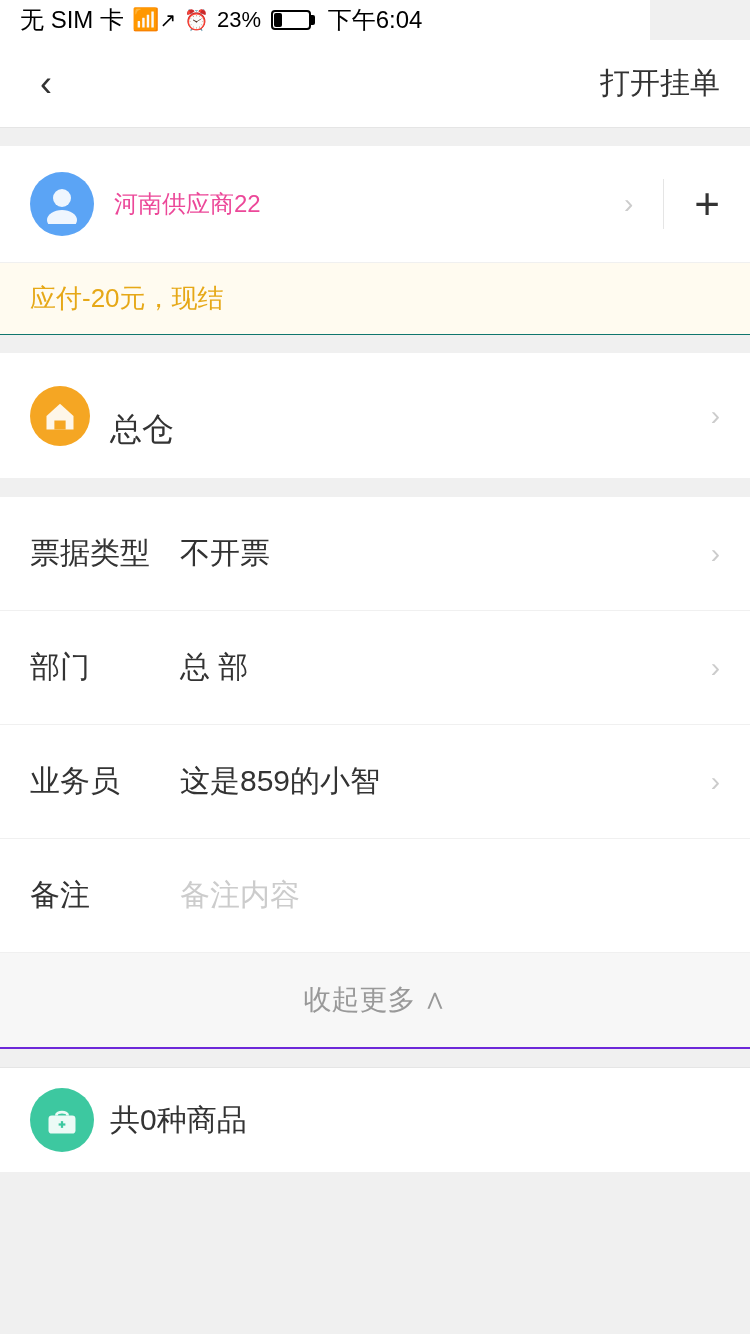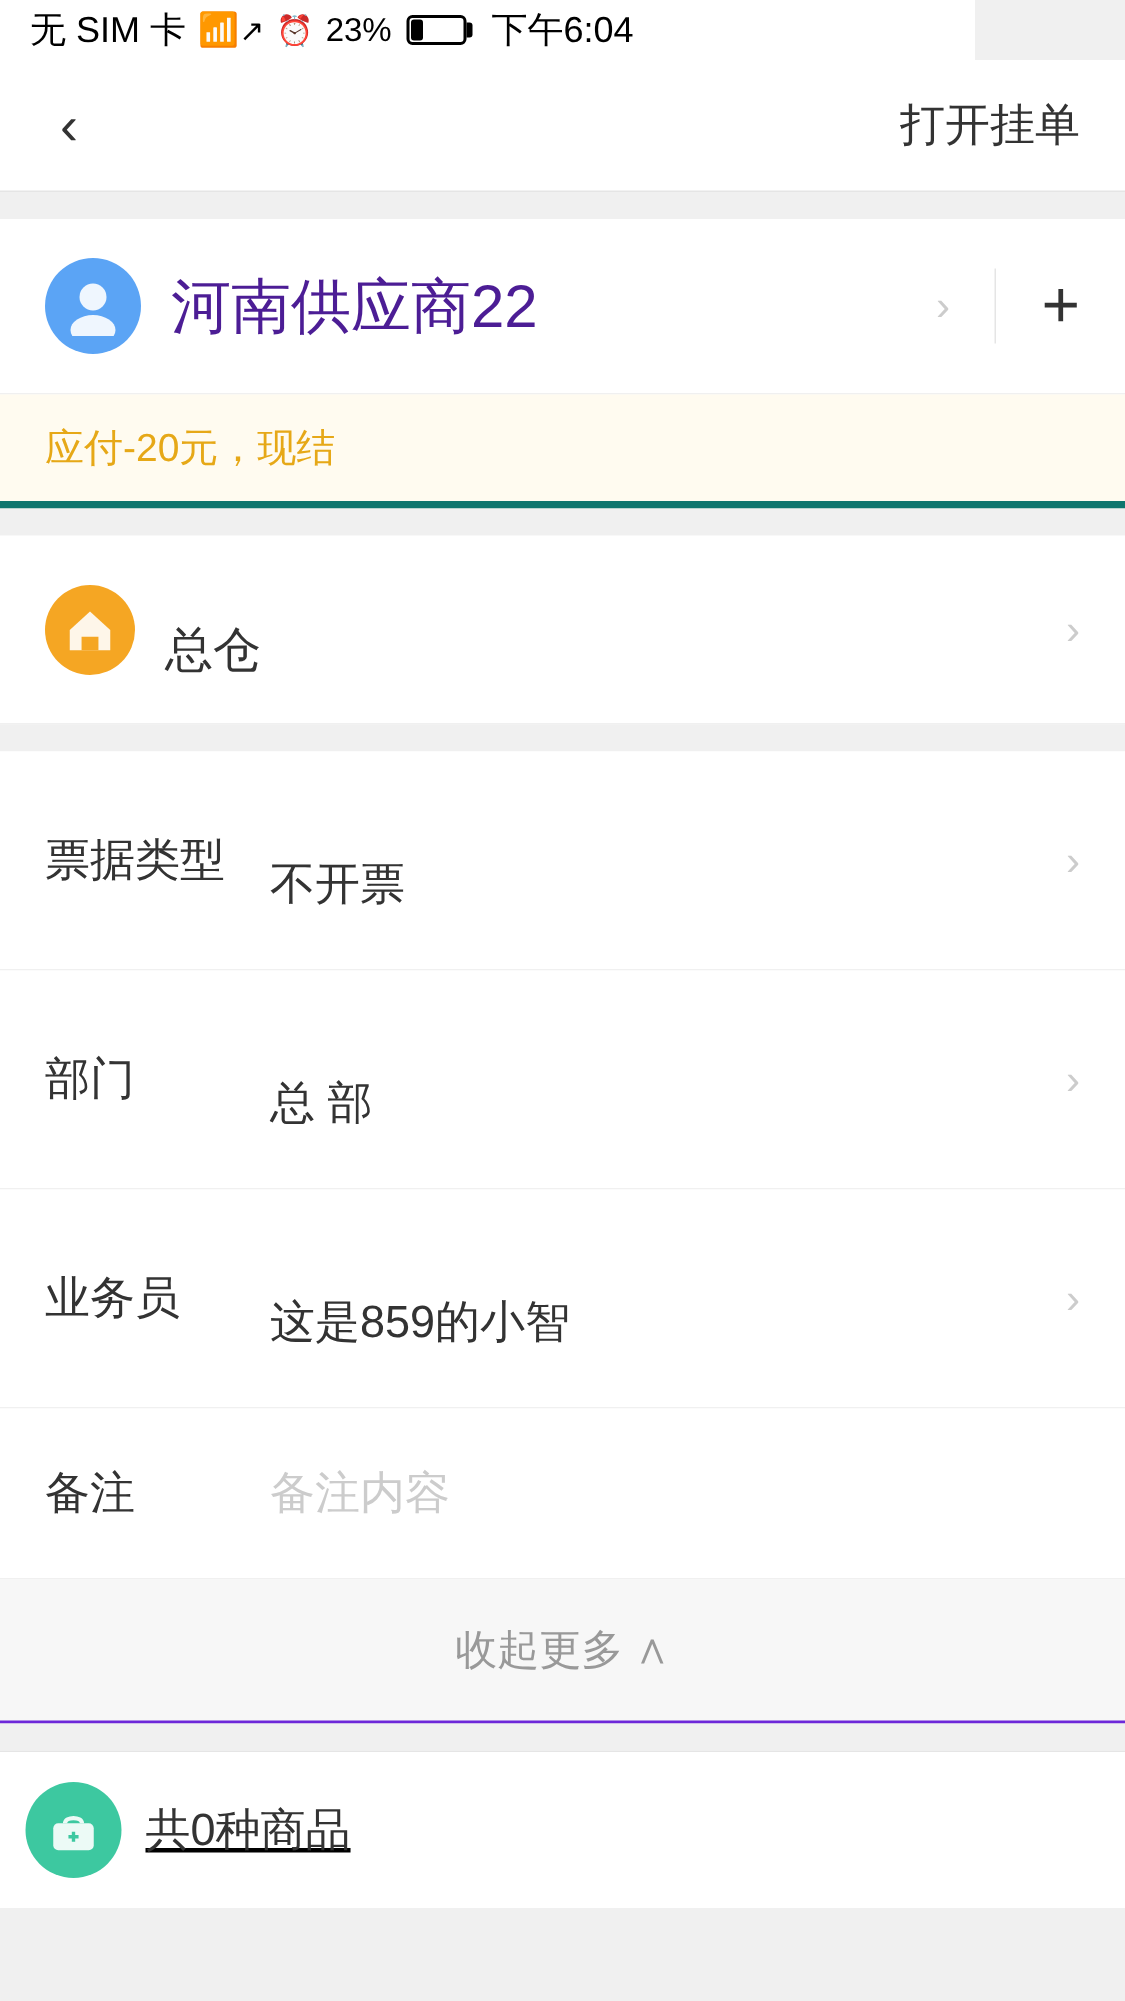--- a/index.html
+++ b/index.html
@@ -133,43 +133,43 @@
       justify-content: center;
       margin-right: 20px;
       flex-shrink: 0;
     }
     .supplier-avatar svg {
       width: 40px;
       height: 40px;
     }
     .supplier-name {
       flex: 1;
-      font-size: 40px;
-      color: #4c1d95;
+      font-size: 24px;
+      color: #ec4899;
     }
     .supplier-chevron {
       font-size: 28px;
       color: #ccc;
       margin-right: 30px;
     }
     .supplier-add {
       font-size: 44px;
       color: #333;
       font-weight: 300;
       padding-left: 30px;
       border-left: 1px solid #e5e5e5;
     }
 
     
     .notice-banner {
       background: #fffbf0;
       padding: 18px 30px;
       font-size: 26px;
       color: #e6a817;
-      border-bottom: 5px solid #0f766e;
+      border-bottom: 1px solid #0f766e;
     }
 
     
     .warehouse-row {
       display: flex;
       align-items: center;
       padding: 26px 30px;
       background: #fff;
       border-bottom: 1px solid #f0f0f0;
     }
@@ -208,21 +208,20 @@
       font-size: 30px;
       color: #333;
       width: 130px;
       flex-shrink: 0;
     }
     .form-value {
       flex: 1;
       font-size: 30px;
       color: #333;
       margin-left: 20px;
-      margin-top: 32px;
     }
     .form-placeholder {
       flex: 1;
       font-size: 30px;
       color: #ccc;
       margin-left: 20px;
     }
 
     
     .collapse-row {
@@ -230,26 +229,25 @@
       padding: 28px 30px;
       text-align: center;
       font-size: 28px;
       color: #999;
       border-bottom: 2px solid #6d28d9;
     }
 
     
     .bottom-bar {
       background: #fff;
-      padding: 20px 17px;
+      padding: 20px 30px;
       display: flex;
       align-items: center;
       justify-content: space-between;
       border-top: 1px solid #e5e5e5;
-      text-decoration: underline;
     }
     .product-count-area {
       display: flex;
       align-items: center;
       gap: 16px;
     }
     .product-bag-icon {
       width: 64px;
       height: 64px;
       border-radius: 50%;

